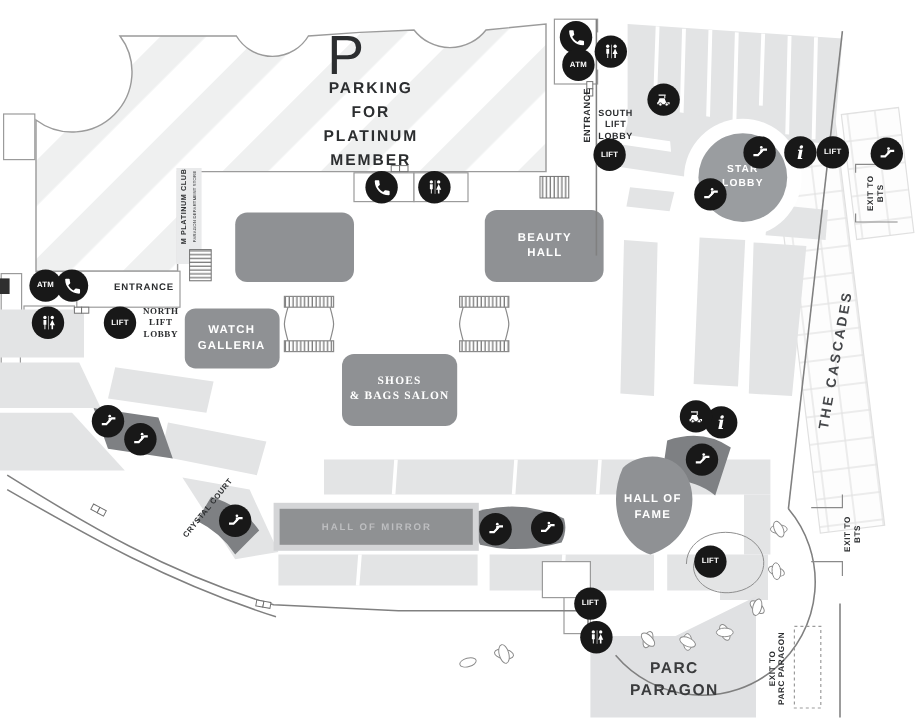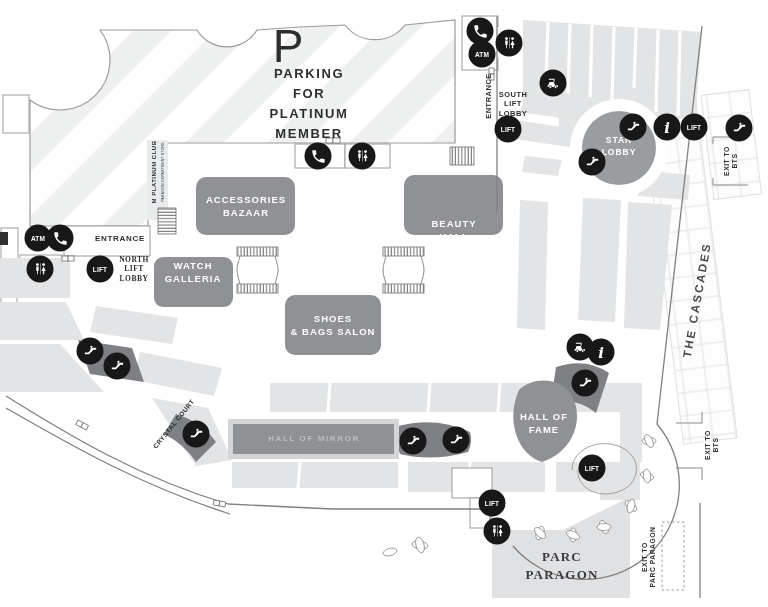--- a/index.html
+++ b/index.html
@@ -16,21 +16,21 @@
   .rot90{transform:translate(-50%,-50%) rotate(-90deg);}
   .ic{position:absolute;width:27px;height:27px;border-radius:50%;background:#181818;
       transform:translate(-50%,-50%);display:flex;align-items:center;justify-content:center;color:#fff;}
   .ic svg{width:16px;height:16px;fill:#fff;}
   .ic.txt{font-size:6.5px;font-weight:700;letter-spacing:.2px;}
   .ic.info-f{font-family:"DejaVu Serif",serif;font-style:italic;font-weight:700;font-size:15px;}
   .mirror-lbl{color:#bdbec0;font-size:8px;letter-spacing:1.6px;}
   .casc{font-size:11.5px;letter-spacing:2.2px;color:#46484b;
         transform:translate(-50%,-50%) rotate(-80deg);white-space:nowrap;}
   .cc{transform:translate(-50%,-50%) rotate(-51deg);white-space:nowrap;}
-  .parc-lbl{font-size:13px;letter-spacing:1.2px;color:#3a3b3d;font-family:Liberation Serif, serif;}
+  .parc-lbl{font-size:13px;letter-spacing:1.2px;color:#3a3b3d;}
   .sub{font-size:3.5px;letter-spacing:.2px;font-weight:400;}
 </style>
 </head>
 <body>
 
 <div class="map">
 
 <svg class="base" width="768" height="607" viewBox="0 0 768 607">
   <defs>
     <pattern id="stripes" width="58" height="58" patternUnits="userSpaceOnUse" patternTransform="rotate(45)">
@@ -258,27 +258,25 @@
 <div class="lbl small" style="left:120px;top:239px;">ENTRANCE</div>
 <div class="lbl tiny" style="left:134px;top:269px;font-size:7.5px;font-family:Liberation Serif, serif;">NORTH
 LIFT
 LOBBY</div>
 <div class="lbl tiny" style="left:513px;top:104px;font-size:7.5px;">SOUTH
 LIFT
 LOBBY</div>
 <div class="lbl tiny rot90" style="left:489px;top:96px;font-size:7.5px;">ENTRANCE</div>
 <div class="lbl tiny rot90" style="left:155px;top:172px;font-size:6px;">M PLATINUM CLUB</div>
 <div class="lbl sub rot90" style="left:163px;top:172px;">PARAGON DEPARTMENT STORE</div>
-<div class="lbl room-lbl" style="left:246px;top:206px;">ACCESSORIES
-BAZAAR</div>
-<div class="lbl room-lbl" style="left:454px;top:205px;margin-top:25px;">BEAUTY
+<div class="lbl room-lbl" style="left:454px;top:205px;">BEAUTY
 HALL</div>
-<div class="lbl room-lbl" style="left:193px;top:272px;">WATCH
+<div class="lbl room-lbl" style="left:193px;top:282px;">WATCH
 GALLERIA</div>
-<div class="lbl room-lbl" style="left:333px;top:325px;">SHOES
+<div class="lbl room-lbl" style="left:333px;top:325px;font-family:Liberation Serif, serif;">SHOES
 &amp; BAGS SALON</div>
 <div class="lbl mirror-lbl" style="left:314px;top:439px;text-align:center;">HALL OF MIRROR</div>
 <div class="lbl room-lbl" style="left:544px;top:423px;">HALL OF
 FAME</div>
 <div class="lbl room-lbl" style="left:619px;top:147px;font-size:8.5px;">STAR
 LOBBY</div>
 <div class="lbl parc-lbl" style="left:562px;top:566px;">PARC
 PARAGON</div>
 <div class="lbl casc" style="left:697px;top:300px;">THE CASCADES</div>
 <div class="lbl tiny rot90" style="left:731px;top:161px;">EXIT TO

